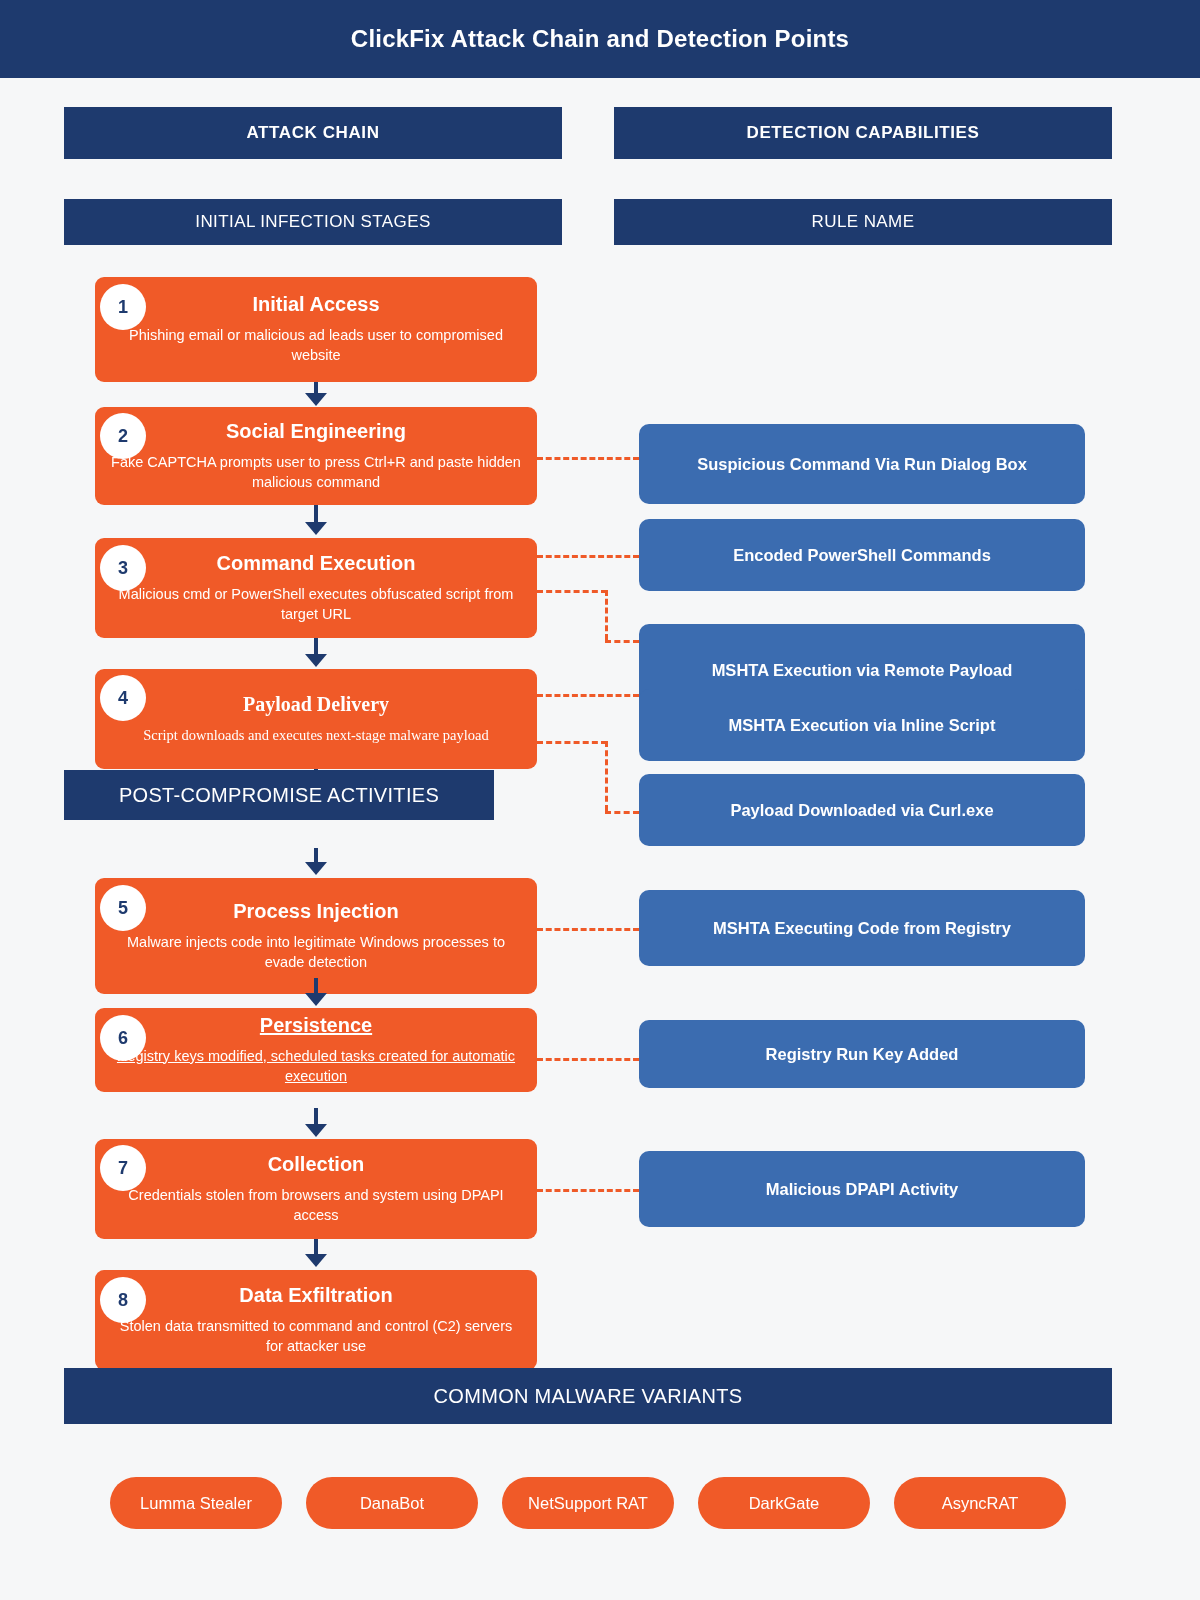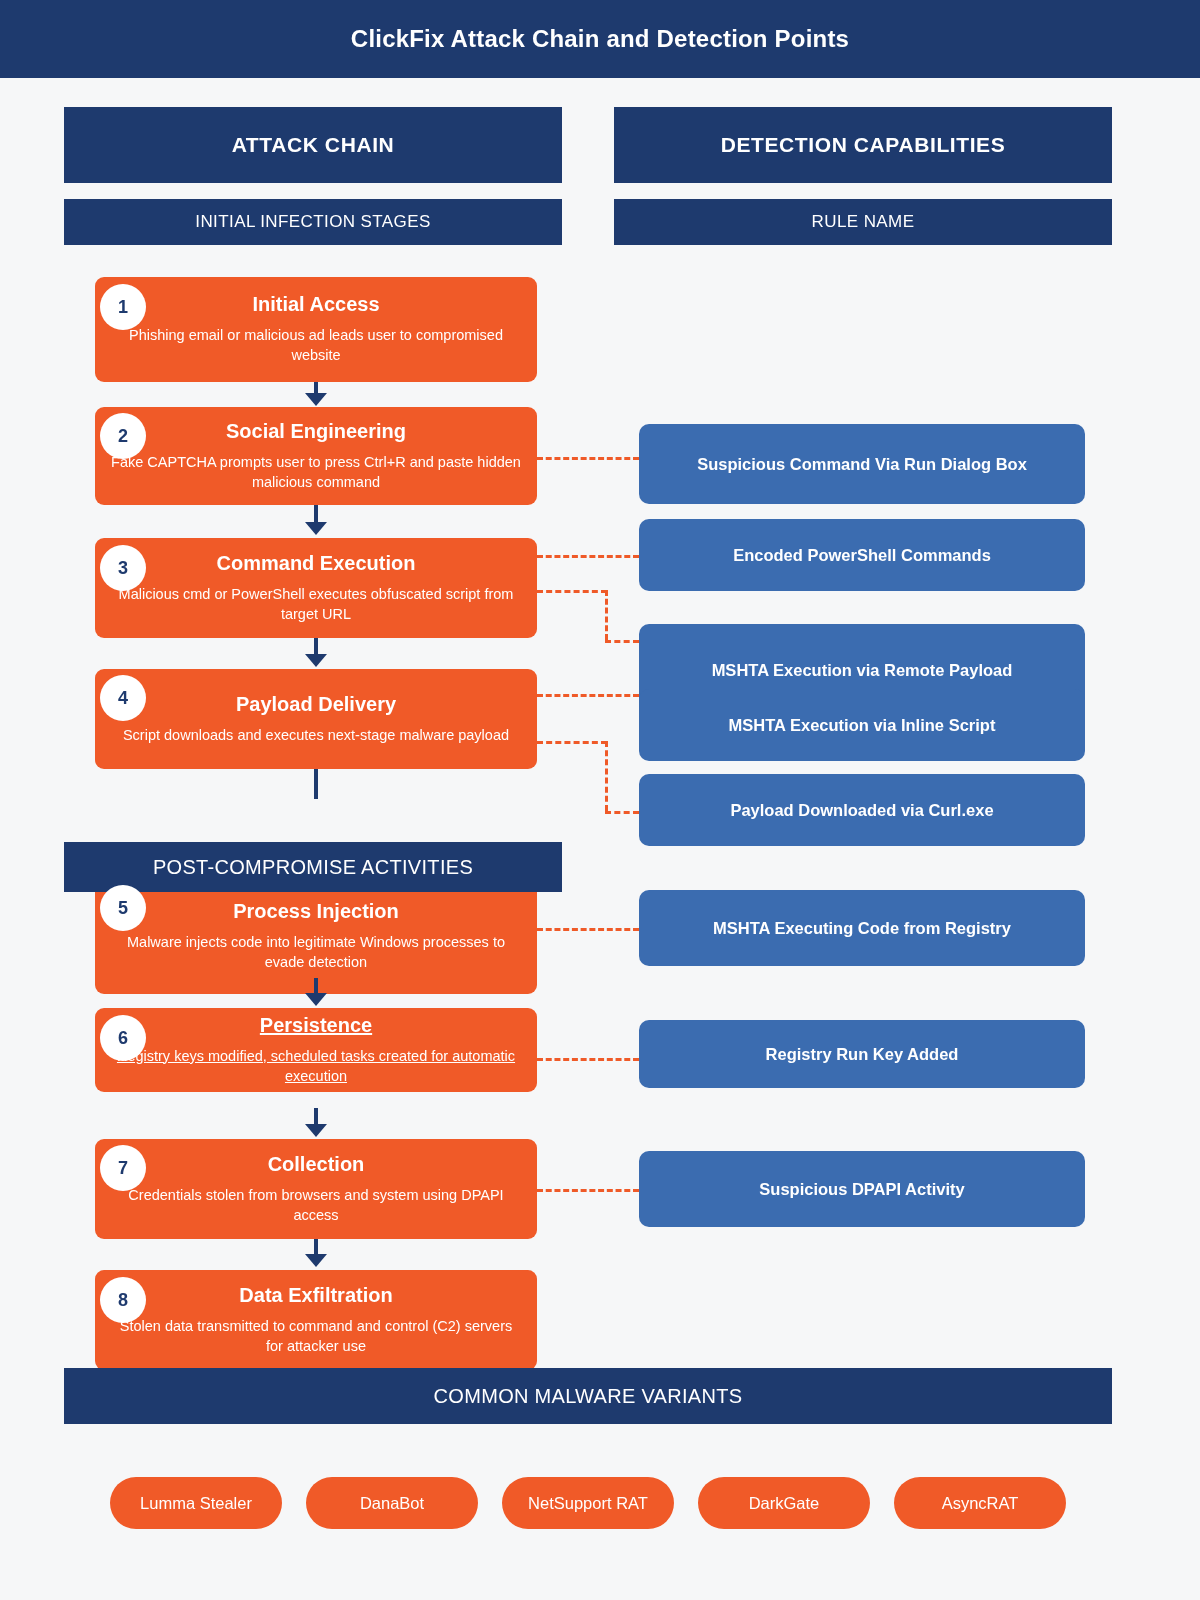--- a/index.html
+++ b/index.html
@@ -16,37 +16,37 @@
     position: absolute; left: 0; top: 0; width: 1200px; height: 78px;
     background: #1e3a6e;
     display: flex; align-items: center; justify-content: center;
   }
   .title-banner .t {
     color: #ffffff; font-size: 24px; font-weight: bold; letter-spacing: .2px;
   }
 
   
   .col-header {
-    position: absolute; height: 76px; background: #1e3a6e;
-    display: flex; align-items: center; justify-content: center;
-    color: #fff; font-size: 21px; font-weight: bold; letter-spacing: .6px;
+    position: absolute; height: 52px; background: #1e3a6e;
+    display: flex; align-items: center; justify-content: center;
+    color: #fff; font-size: 17px; font-weight: bold; letter-spacing: .6px;
   }
   .sub-header {
     position: absolute; height: 46px; background: #1e3a6e;
     display: flex; align-items: center; justify-content: center;
     color: #fff; font-size: 17px; font-weight: normal; letter-spacing: .4px;
   }
   #hdr-attack   { left: 64px;  top: 107px; width: 498px; }
   #hdr-detect   { left: 614px; top: 107px; width: 498px; }
   #sub-initial  { left: 64px;  top: 199px; width: 498px; }
   #sub-rule     { left: 614px; top: 199px; width: 498px; }
 
   
   #band-post {
-    position: absolute; left: 64px; top: 842px; width: 498px; height: 50px;
+    position: absolute; left: 64px; top: 770px; width: 430px; height: 50px;
     background: #1e3a6e;
     display: flex; align-items: center; justify-content: center;
     color: #fff; font-size: 20px; letter-spacing: .3px;
   }
 
   
   #band-malware {
     position: absolute; left: 64px; top: 1368px; width: 1048px; height: 56px;
     background: #1e3a6e;
     display: flex; align-items: center; justify-content: center;
@@ -154,21 +154,21 @@
   </div>
 
   <div class="stage" style="top:538px;height:100px;">
     <div class="stitle">Command Execution</div>
     <div class="sdesc">Malicious cmd or PowerShell executes obfuscated script from target URL</div>
   </div>
   <div class="badge" style="top:545px;">
     <span>3</span>
   </div>
 
-  <div class="stage" style="top:669px;height:100px;">
+  <div class="stage" style="top:669px;height:100px;font-family:Liberation Serif, serif;">
     <div class="stitle">Payload Delivery</div>
     <div class="sdesc">Script downloads and executes next-stage malware payload</div>
   </div>
   <div class="badge" style="top:675px;">
     <span>4</span>
   </div>
 
   <div class="stage" style="top:878px;height:116px;">
     <div class="stitle">Process Injection</div>
     <div class="sdesc">Malware injects code into legitimate Windows processes to evade detection</div>
@@ -243,21 +243,21 @@
   <div class="rule" style="top:774px;height:72px;">
     <span>Payload Downloaded via Curl.exe</span>
   </div>
   <div class="rule" style="top:890px;height:76px;">
     <span>MSHTA Executing Code from Registry</span>
   </div>
   <div class="rule" style="top:1020px;height:68px;">
     <span>Registry Run Key Added</span>
   </div>
   <div class="rule" style="top:1151px;height:76px;">
-    <span>Suspicious DPAPI Activity</span>
+    <span>Malicious DPAPI Activity</span>
   </div>
 
   <div class="dash-h" style="left:537px;top:457px;width:102px;"></div>
 
   <div class="dash-h" style="left:537px;top:555px;width:102px;"></div>
 
   <div class="dash-h" style="left:537px;top:590px;width:70px;"></div>
   <div class="dash-v" style="left:605px;top:590px;height:50px;"></div>
   <div class="dash-h" style="left:605px;top:640px;width:34px;"></div>
 

